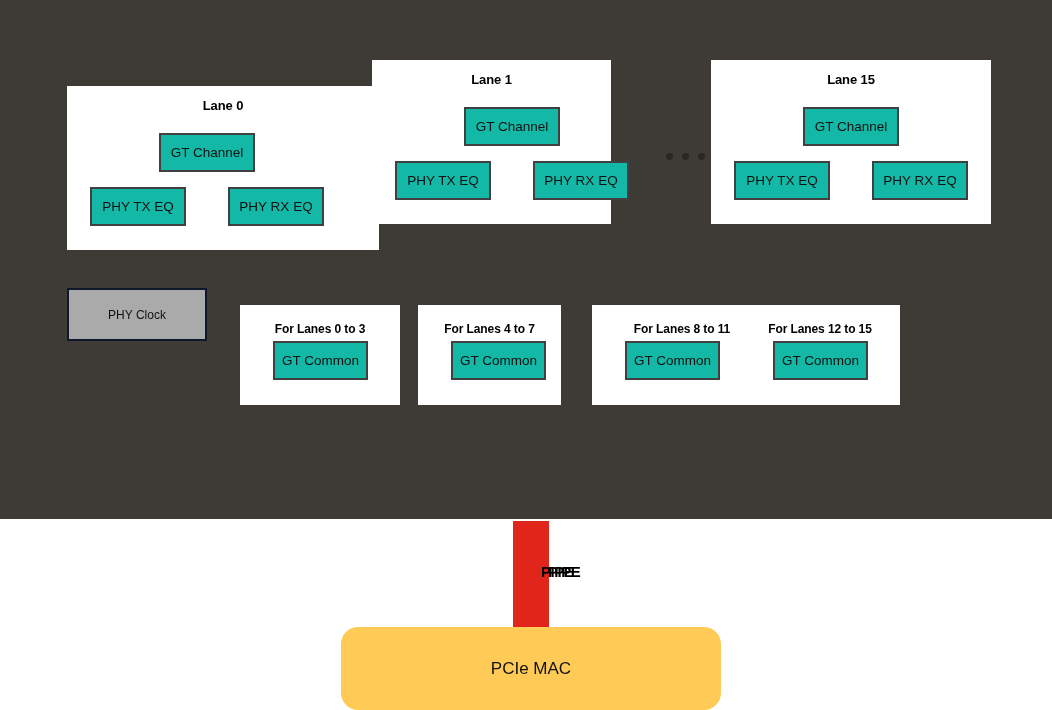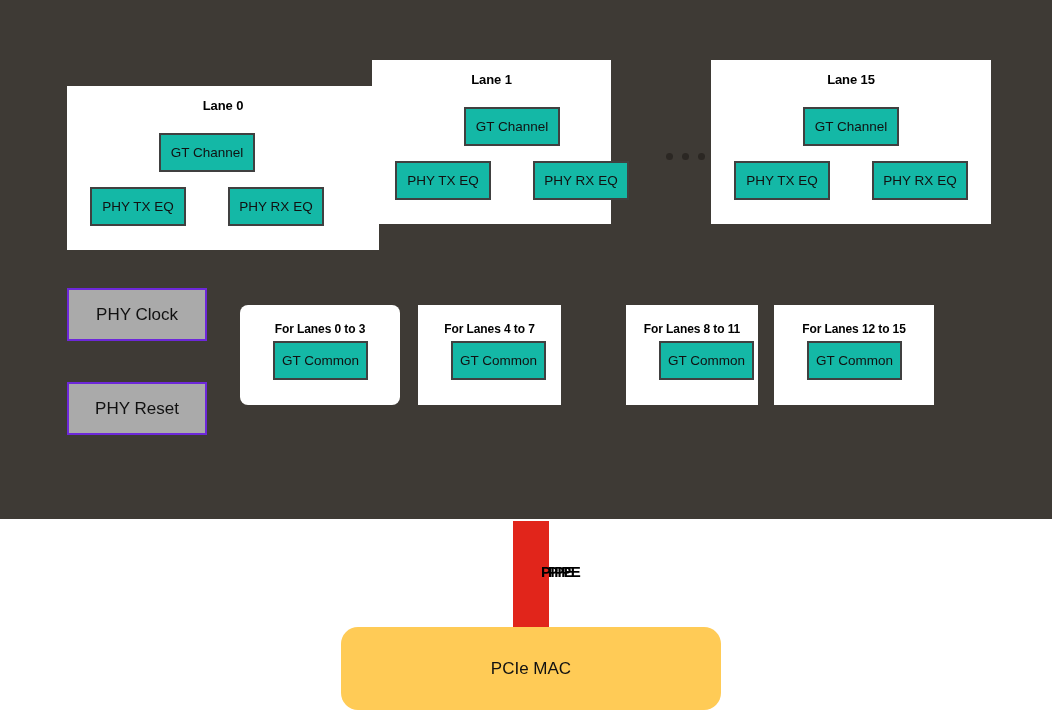--- a/index.html
+++ b/index.html
@@ -58,26 +58,26 @@
     justify-content: center;
     font-size: 13.5px;
     color: #111111;
     white-space: nowrap;
   }
 
   
   .grey-box {
     position: absolute;
     background: #aaaaaa;
-    border: 2px solid #6d28d9;
+    border: 2px solid #0f172a;
     box-sizing: border-box;
     display: flex;
     align-items: center;
     justify-content: center;
-    font-size: 17px;
+    font-size: 12px;
     color: #111111;
     white-space: nowrap;
   }
 
   
   .common-panel {
     position: absolute;
     background: #ffffff;
     box-sizing: border-box;
   }
@@ -175,38 +175,37 @@
 
   <div class="lane-panel" style="left:711px; top:60px; width:280px; height:164px;">
     <div class="lane-title">Lane 15</div>
     <div class="blue-box" style="left:92px; top:47px; width:96px; height:39px;">GT Channel</div>
     <div class="blue-box" style="left:23px; top:101px; width:96px; height:39px;">PHY TX EQ</div>
     <div class="blue-box" style="left:161px; top:101px; width:96px; height:39px;">PHY RX EQ</div>
   </div>
 
   <div class="grey-box" style="left:67px; top:288px; width:140px; height:53px;">PHY Clock</div>
 
-  <div class="grey-box" style="left:67px; top:382px; width:140px; height:53px;">PHY Reset</div>
-
-  <div class="common-panel" style="left:240px; top:305px; width:160px; height:100px;border-radius:8px;">
+
+  <div class="common-panel" style="left:240px; top:305px; width:160px; height:100px;">
     <div class="common-title">For Lanes 0 to 3</div>
     <div class="blue-box" style="left:33px; top:36px; width:95px; height:39px;">GT Common</div>
   </div>
 
   <div class="common-panel" style="left:418px; top:305px; width:143px; height:100px;">
     <div class="common-title">For Lanes 4 to 7</div>
     <div class="blue-box" style="left:33px; top:36px; width:95px; height:39px;">GT Common</div>
   </div>
 
-  <div class="common-panel" style="left:626px; top:305px; width:132px; height:100px;">
+  <div class="common-panel" style="left:592px; top:305px; width:180px; height:100px;">
     <div class="common-title">For Lanes 8 to 11</div>
     <div class="blue-box" style="left:33px; top:36px; width:95px; height:39px;">GT Common</div>
   </div>
 
-  <div class="common-panel" style="left:774px; top:305px; width:160px; height:100px;">
+  <div class="common-panel" style="left:740px; top:305px; width:160px; height:100px;">
     <div class="common-title">For Lanes 12 to 15</div>
     <div class="blue-box" style="left:33px; top:36px; width:95px; height:39px;">GT Common</div>
   </div>
 
   <div class="light-stage"></div>
 
   <div class="pipe-bar" style="left:513px; top:521px; width:36px; height:106px;"></div>
 
   <div class="pipe-label shadow" style="left:541px; top:563px;">PIPE</div>
 

